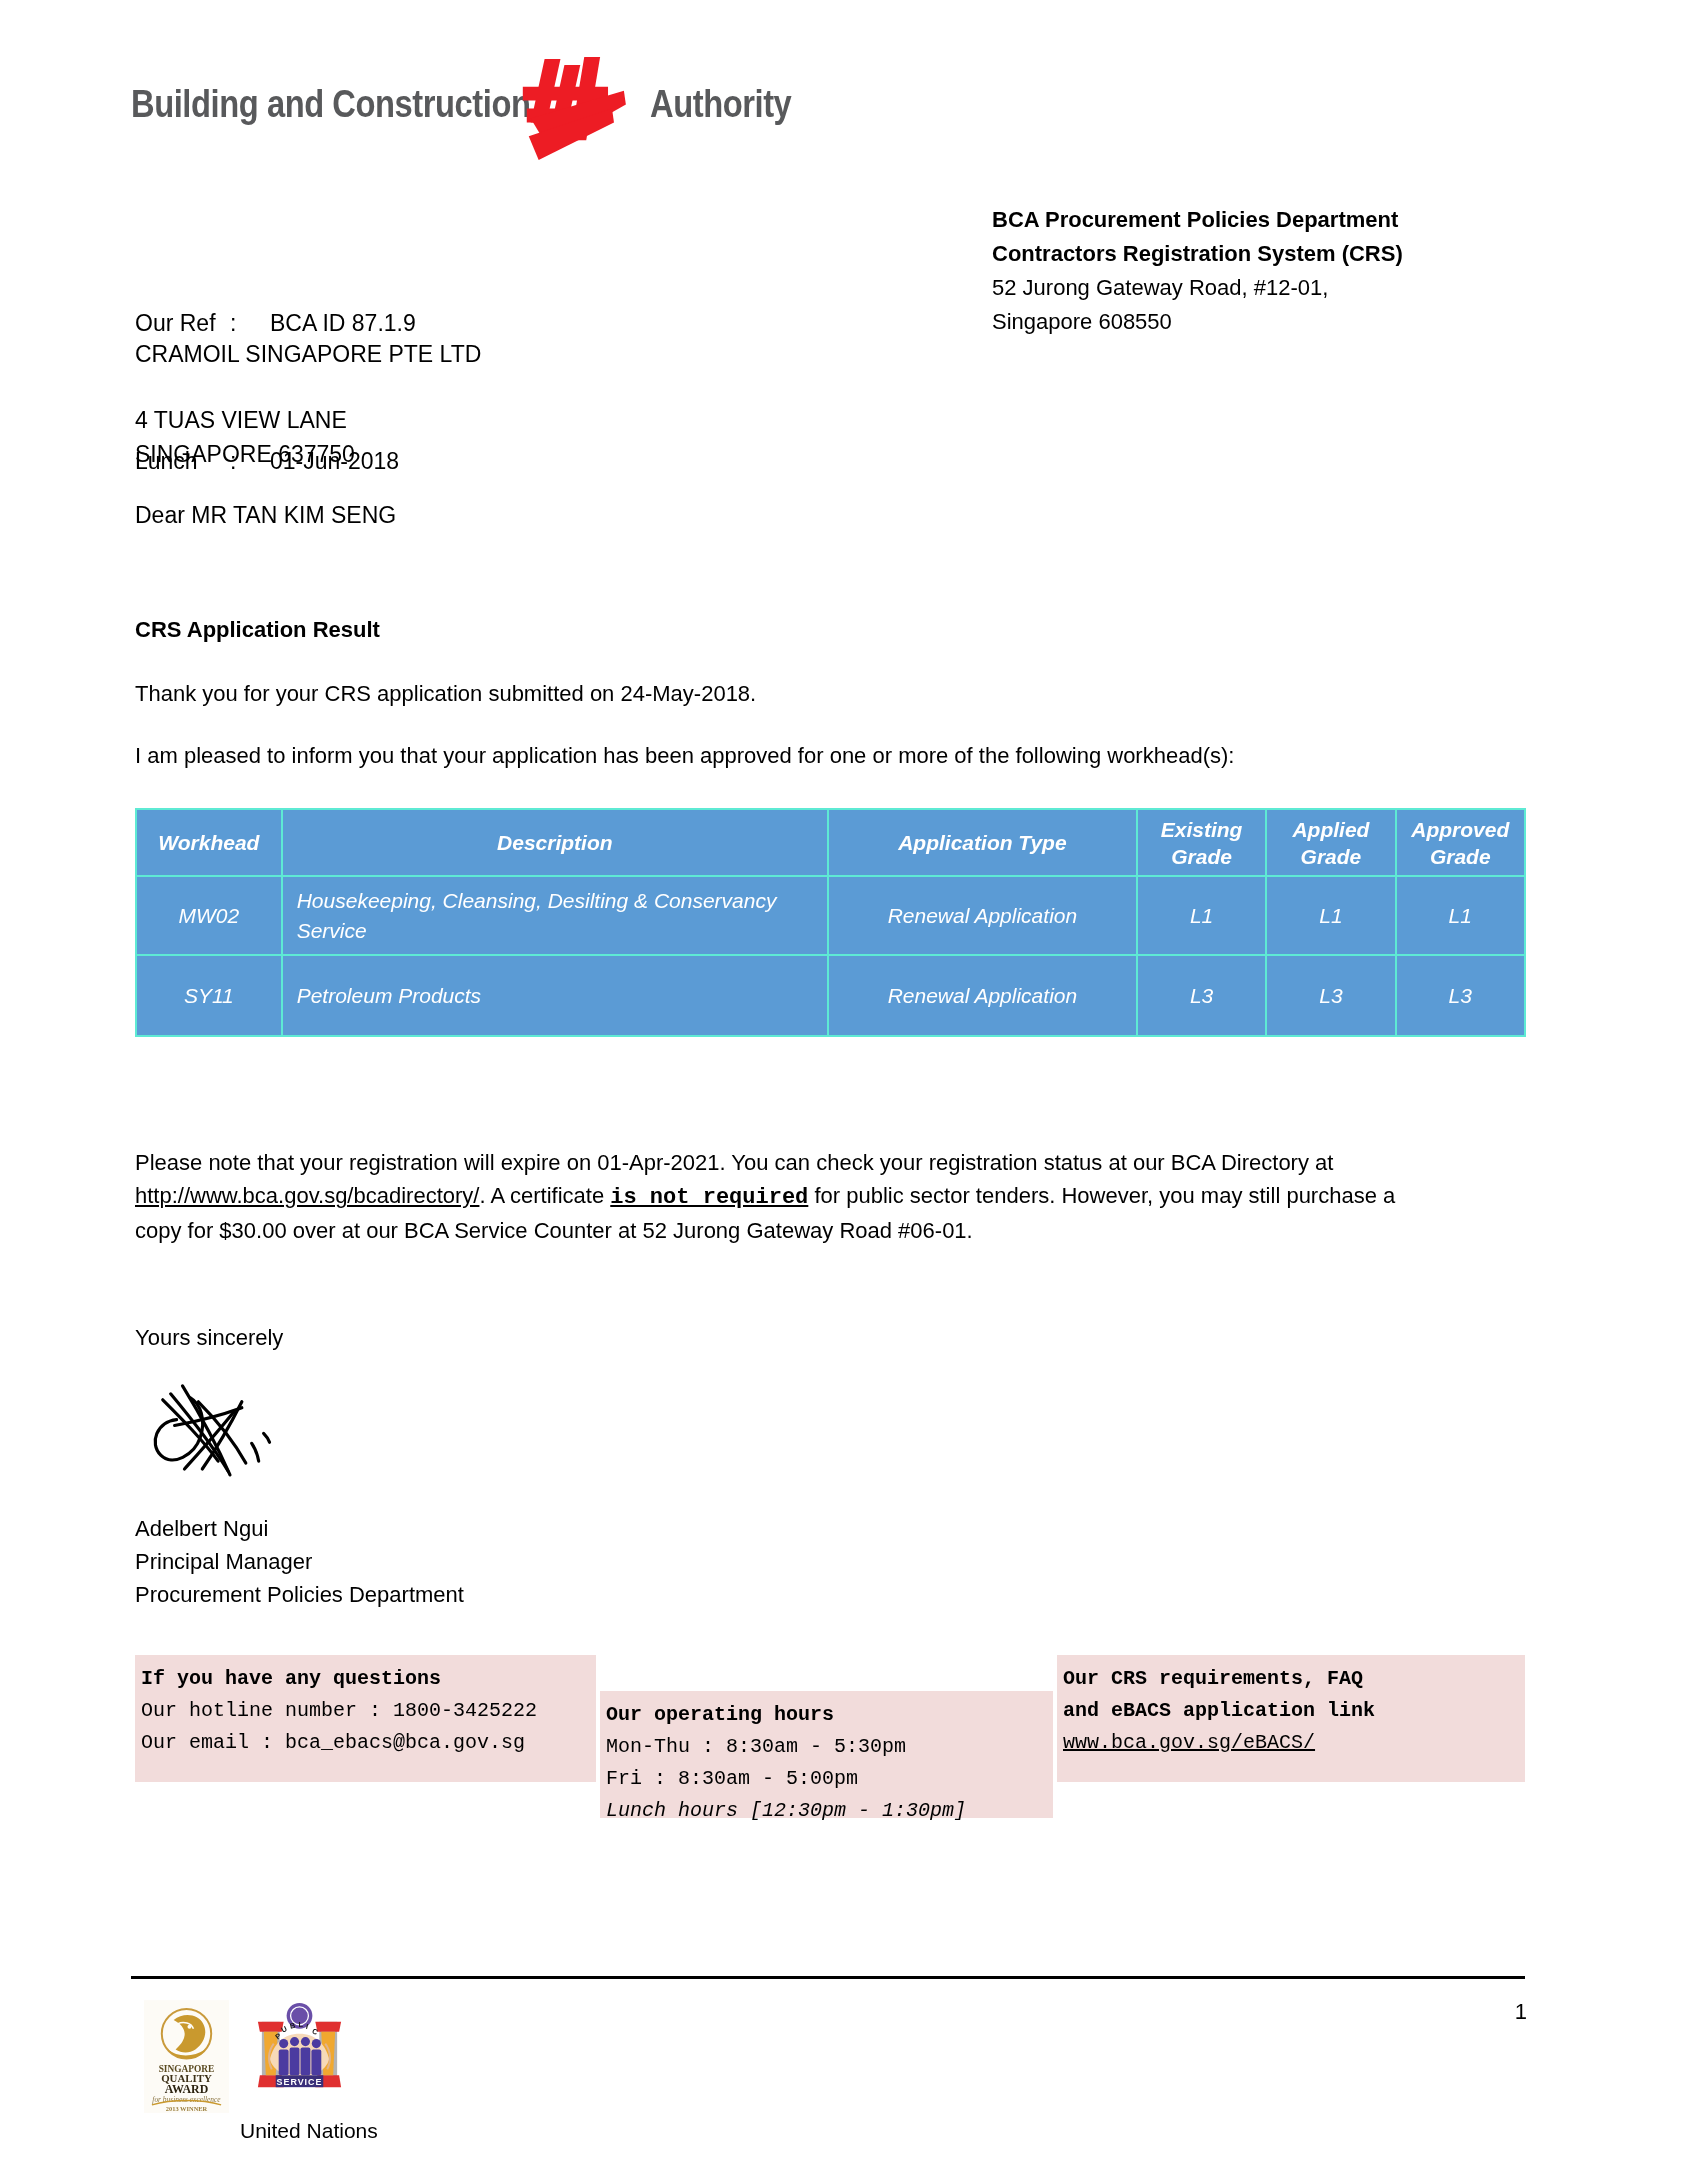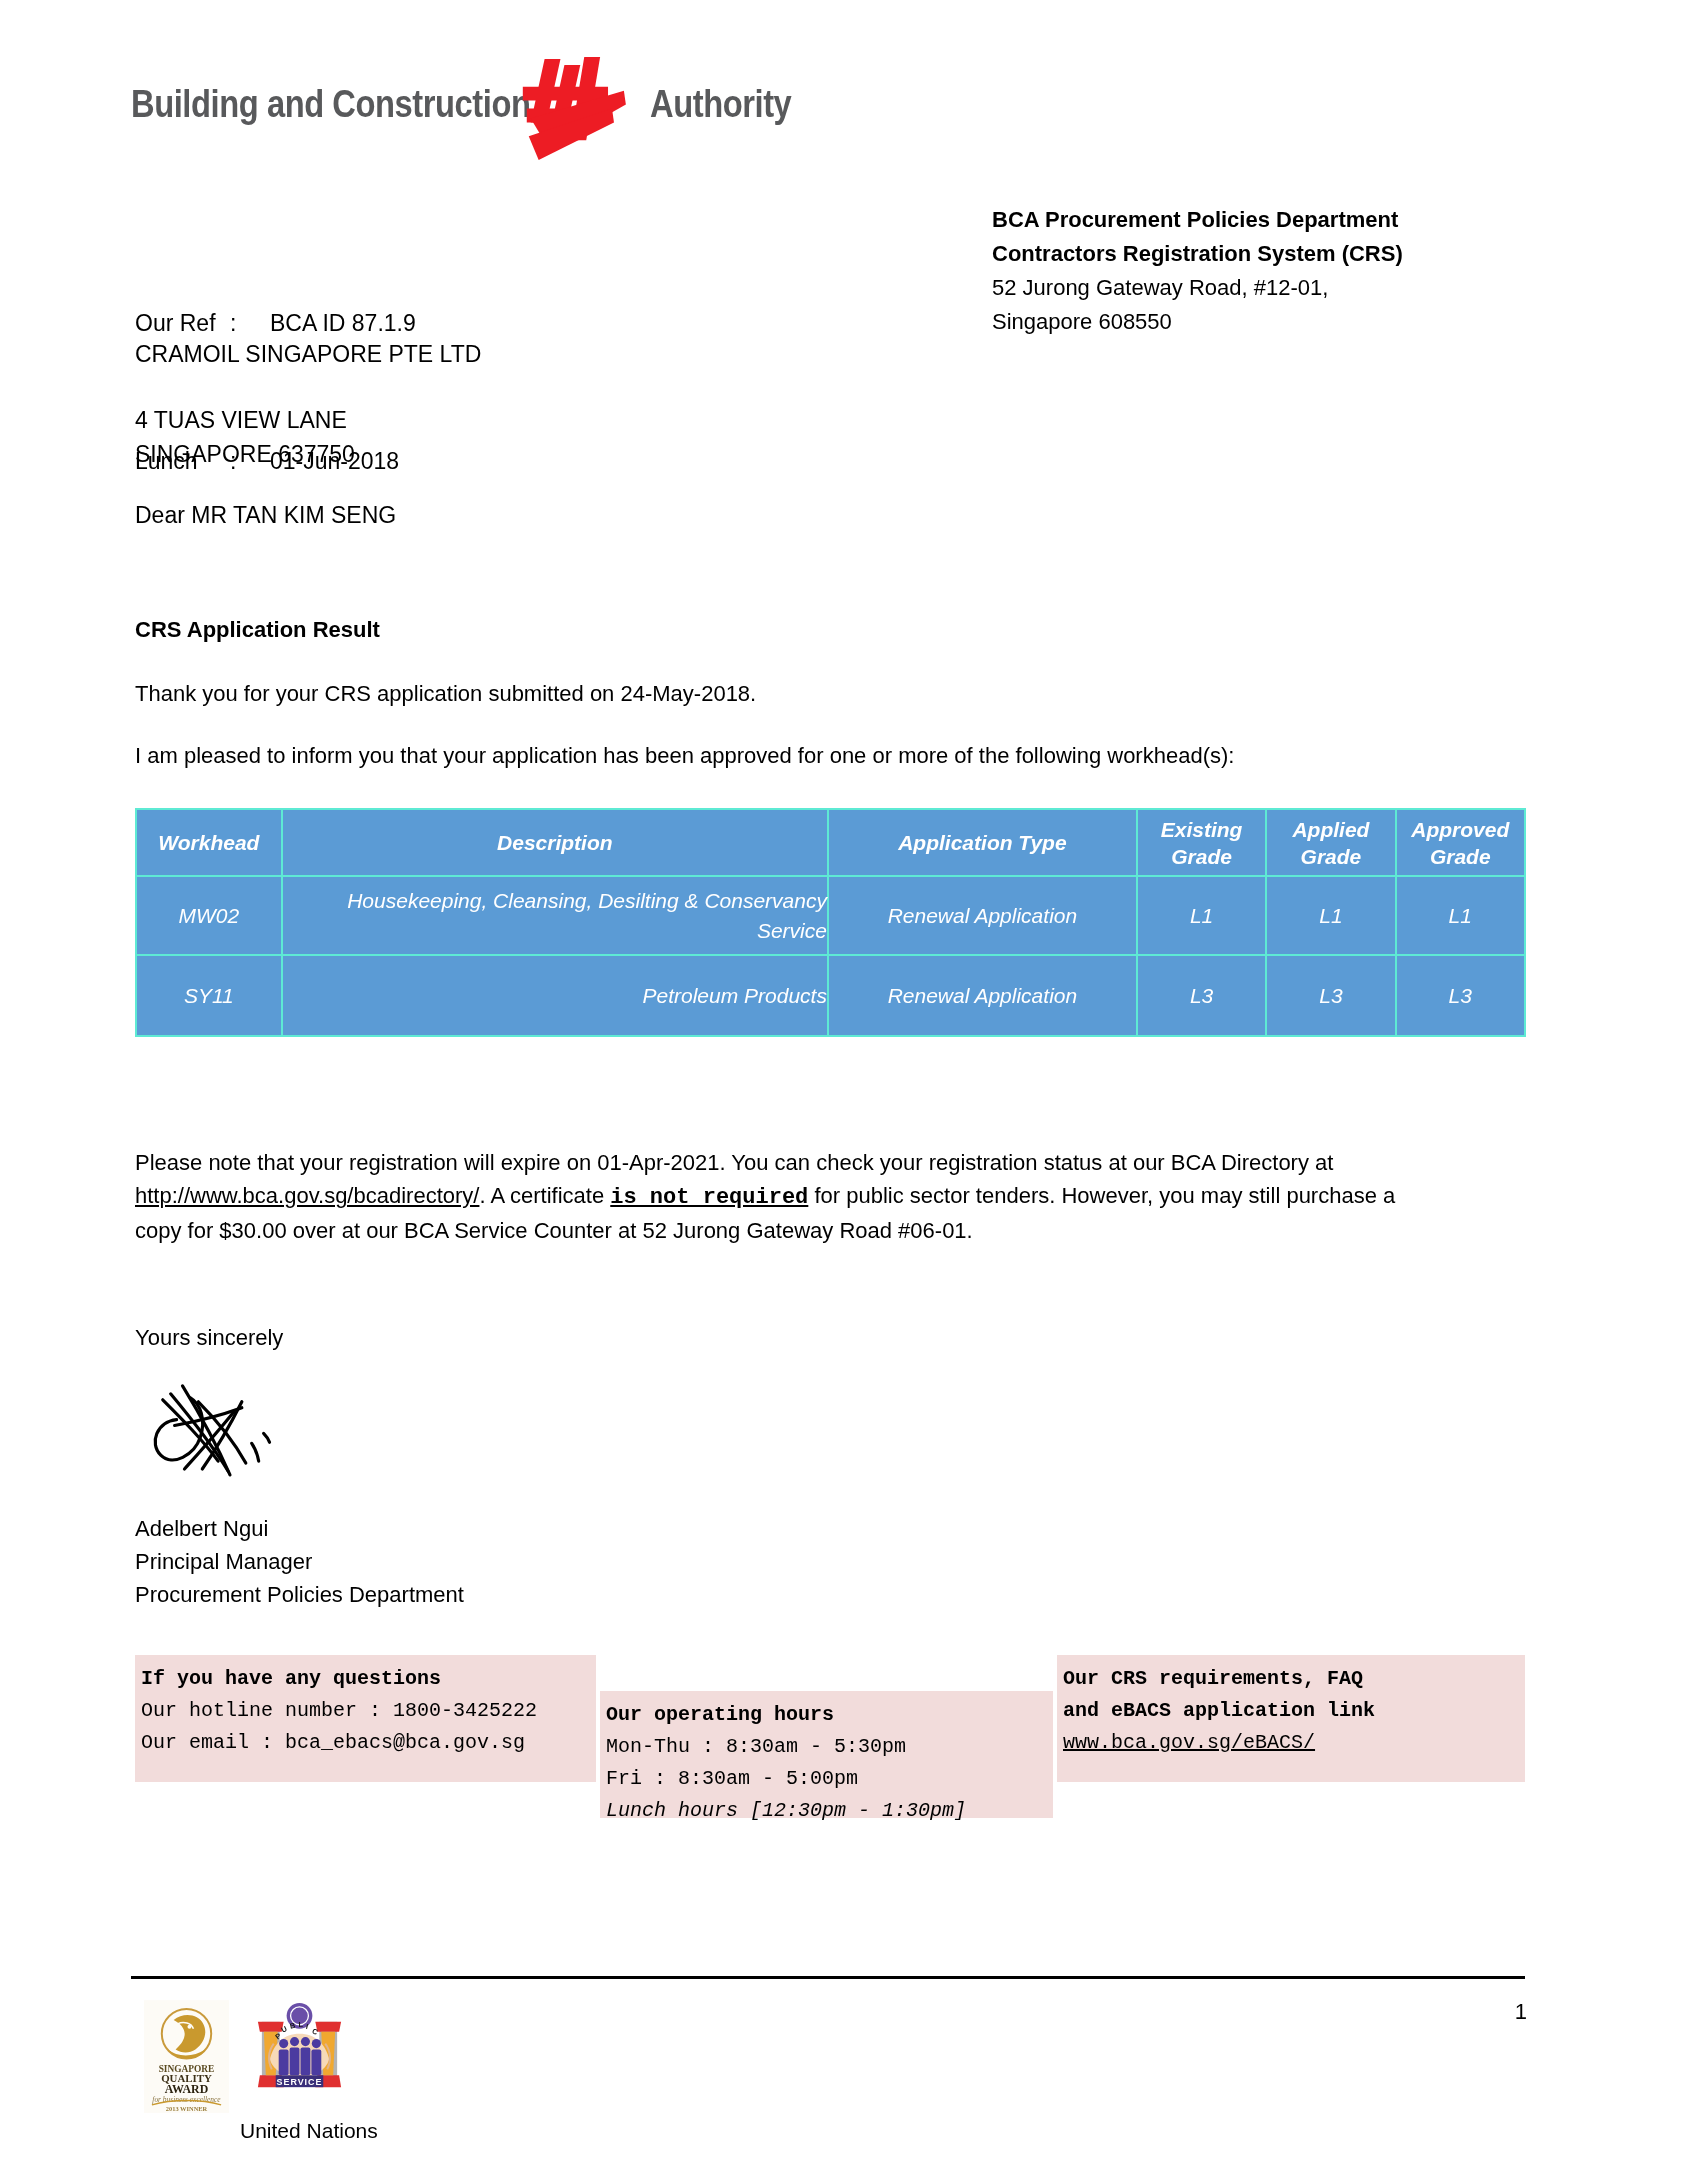--- a/index.html
+++ b/index.html
@@ -115,21 +115,21 @@
     vertical-align: middle;
   }
   .tbl th {
     font-weight: bold;
     text-align: center;
     height: 65px;
     line-height: 27px;
   }
   .tbl td { height: 65px; }
   .tbl td.c { text-align: center; }
-  .tbl td.l { text-align: right; padding-left: 14px; line-height: 30px; }
+  .tbl td.l { text-align: left; padding-left: 14px; line-height: 30px; }
   .col-wh { width: 132px; }
   .col-desc { width: 500px; }
   .col-type { width: 282px; }
   .col-g { width: 117px; }
   tr.tall td { height: 77px; }
   tr.r3 td { height: 79px; vertical-align: middle; }
 
   
   .note {
     position: absolute;

